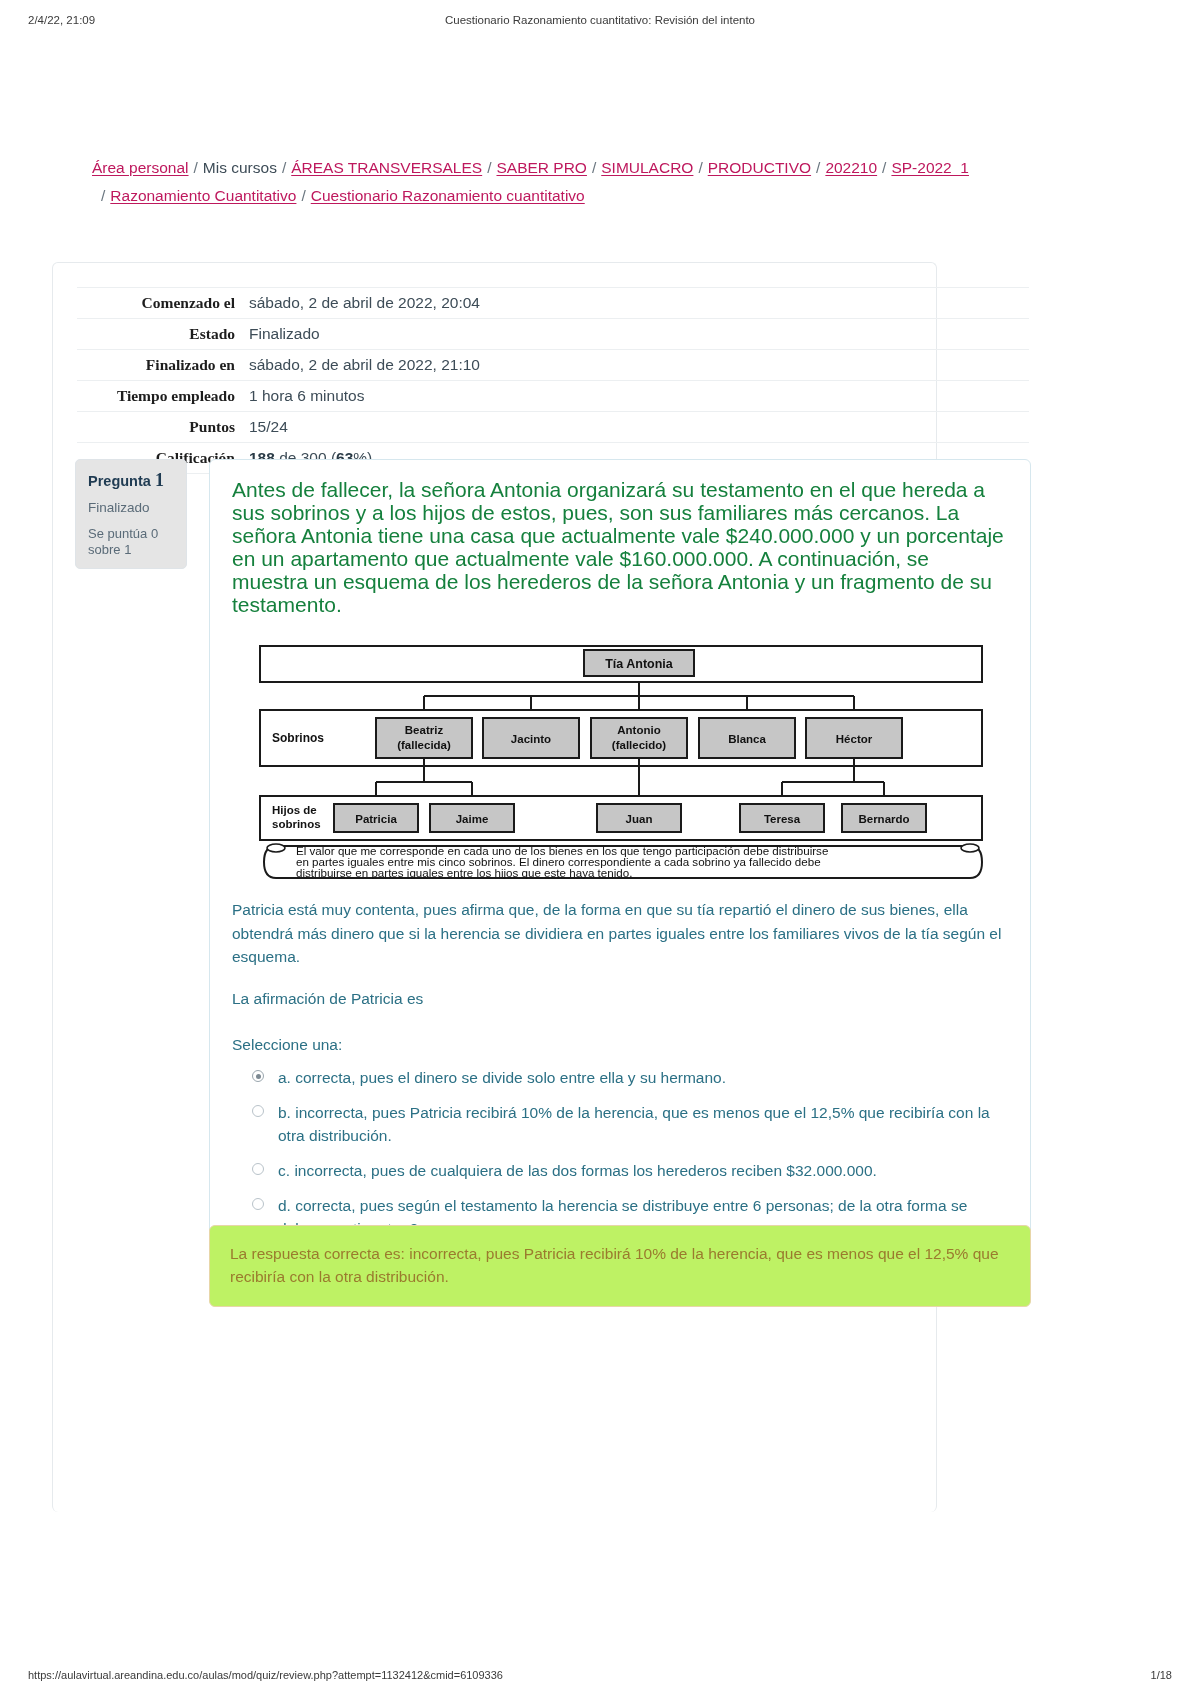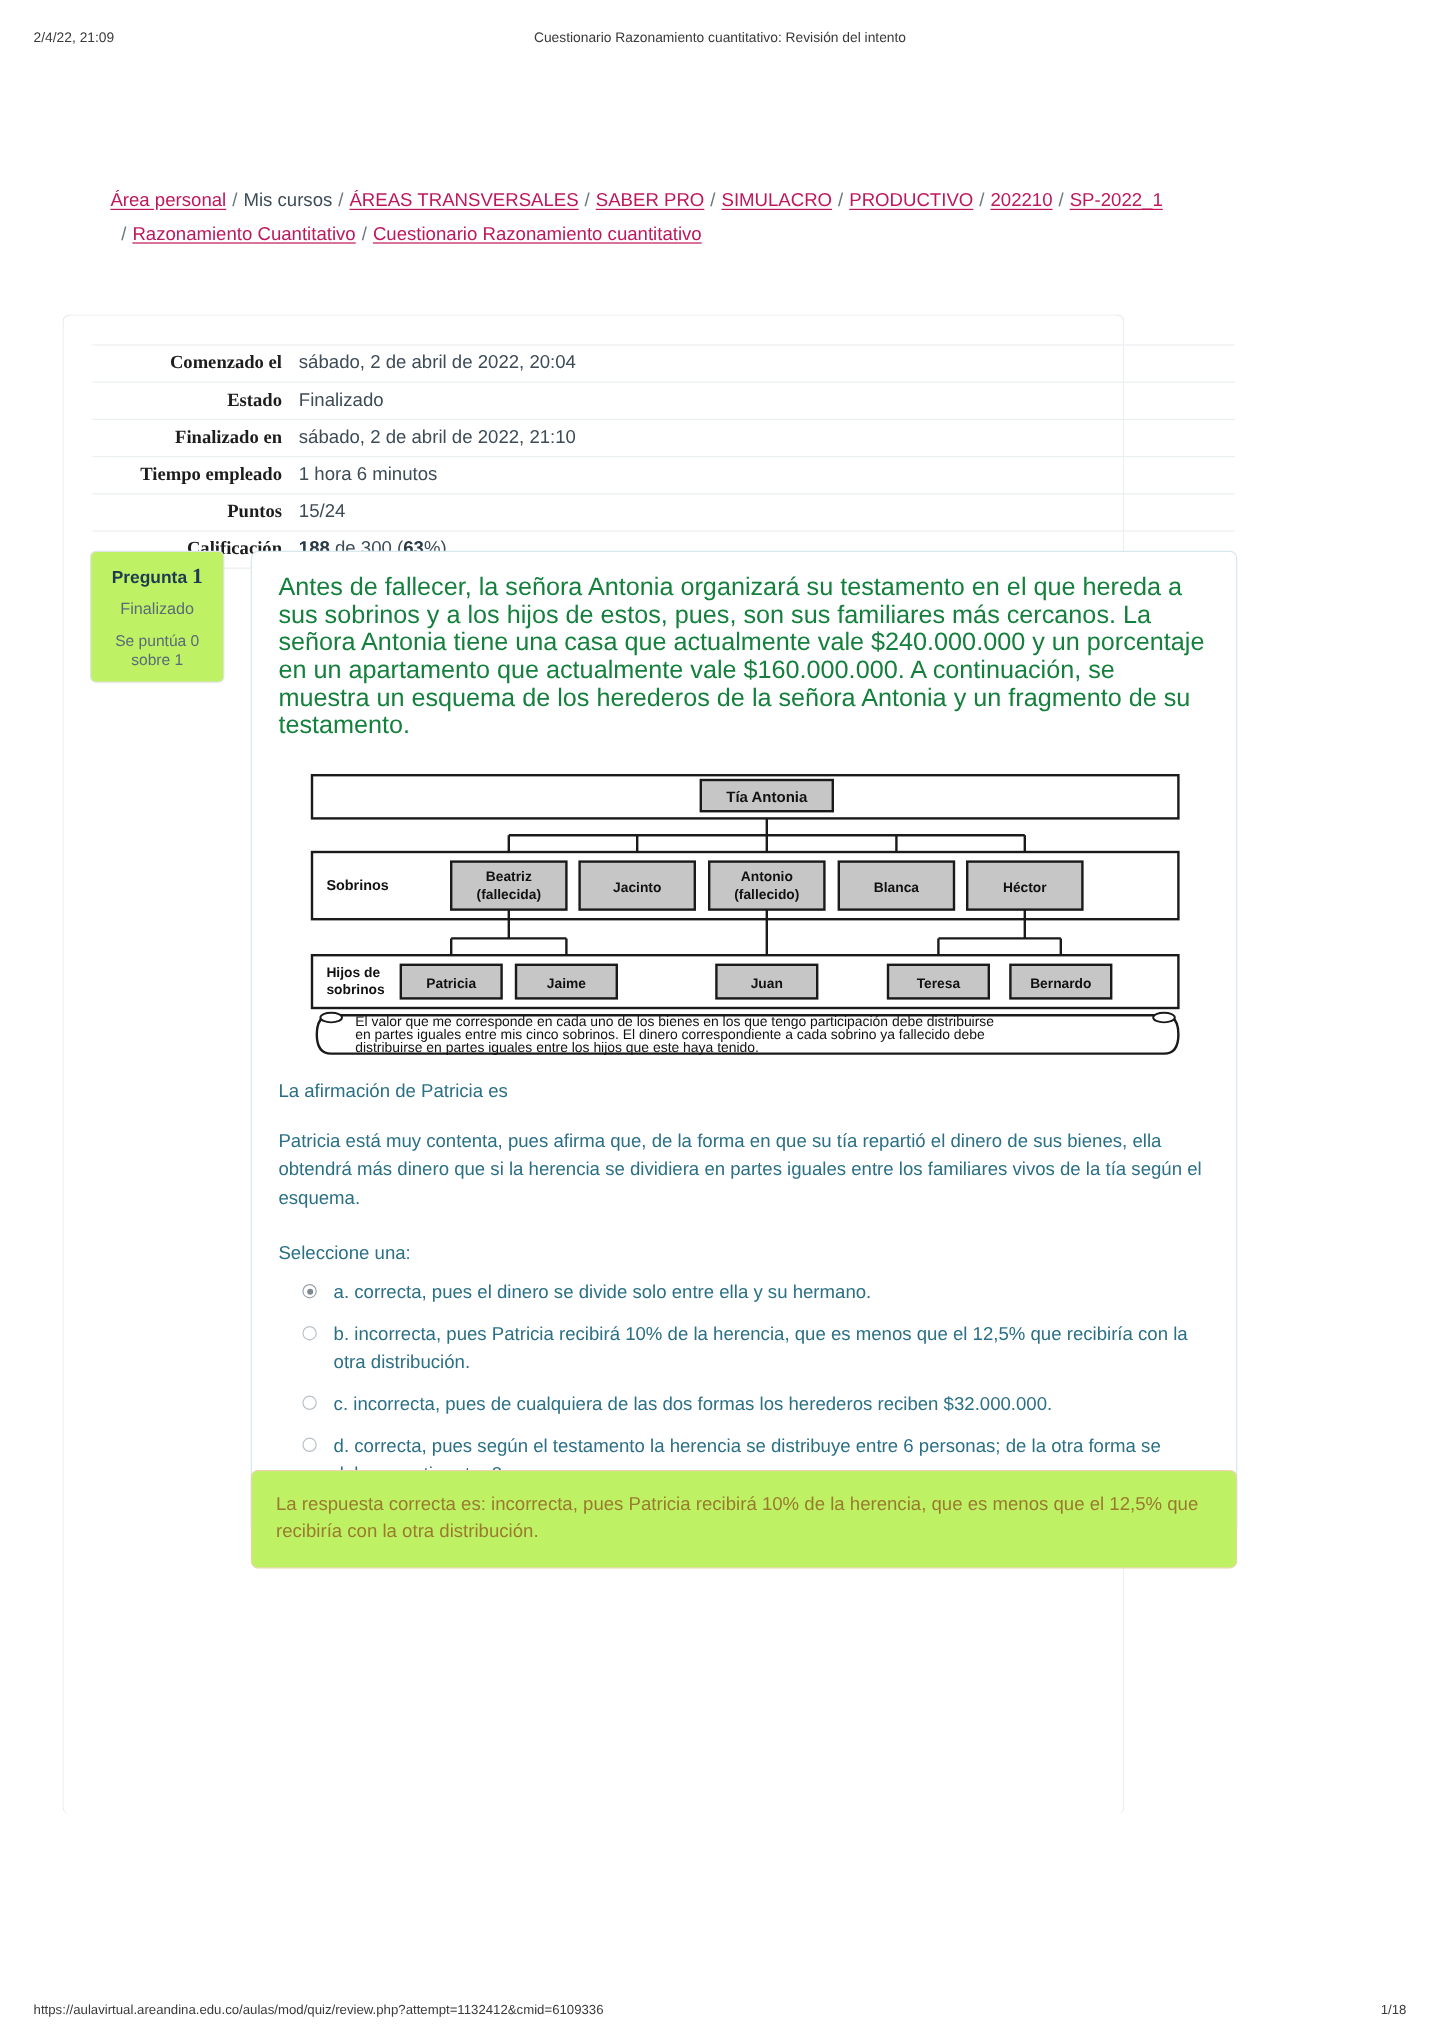--- a/index.html
+++ b/index.html
@@ -13,21 +13,21 @@
     height: 1697px;
     position: relative;
     font-family: "Liberation Sans", sans-serif;
     color: #2a3b47;
     overflow: hidden;
   }
 
   
   .print-header {
     position: absolute;
-    top: 26px;
+    top: 14px;
     left: 0;
     width: 1200px;
     height: 16px;
     font-size: 11.5px;
     color: #3a3a3a;
   }
   .print-header .ph-left {
     position: absolute;
     left: 28px;
     top: 0;
@@ -145,22 +145,21 @@
   .qinfo {
     position: absolute;
     left: 22px;
     top: 196px;
     width: 112px;
     min-height: 82px;
     border: 1px solid #dfe4e8;
     border-radius: 5px;
     padding: 10px 12px;
     box-sizing: border-box;
-    background: #bef264;
-    text-align: center;
+    background: #e5e5e5;
   }
   .qinfo .qnum {
     font-size: 14.5px;
     font-weight: bold;
     color: #1f3b52;
     margin-bottom: 9px;
     white-space: nowrap;
   }
   .qinfo .qnum .n {
     font-family: "Liberation Serif", serif;
@@ -402,22 +401,22 @@
           <path d="M22 206 Q10 206 10 222 Q10 238 22 238 L716 238 Q728 238 728 222 Q728 206 716 206 Z" fill="#ffffff" stroke="#1a1a1a" stroke-width="2"></path>
           <ellipse cx="22" cy="208" rx="9" ry="4" fill="#ffffff" stroke="#1a1a1a" stroke-width="1.6"></ellipse>
           <ellipse cx="716" cy="208" rx="9" ry="4" fill="#ffffff" stroke="#1a1a1a" stroke-width="1.6"></ellipse>
           <text x="42" y="215" font-family="'Liberation Sans', sans-serif" font-size="11.6" fill="#111">El valor que me corresponde en cada uno de los bienes en los que tengo participación debe distribuirse</text>
           <text x="42" y="226" font-family="'Liberation Sans', sans-serif" font-size="11.6" fill="#111">en partes iguales entre mis cinco sobrinos. El dinero correspondiente a cada sobrino ya fallecido debe</text>
           <text x="42" y="237" font-family="'Liberation Sans', sans-serif" font-size="11.6" fill="#111">distribuirse en partes iguales entre los hijos que este haya tenido.</text>
         </g>
       </svg>
     </div>
 
+    <p class="qpara">Patricia está muy contenta, pues afirma que, de la forma en que su tía repartió el dinero de sus bienes, ella obtendrá más dinero que si la herencia se dividiera en partes iguales entre los familiares vivos de la tía según el esquema.</p>
     <p class="qpara">La afirmación de Patricia es</p>
-    <p class="qpara">Patricia está muy contenta, pues afirma que, de la forma en que su tía repartió el dinero de sus bienes, ella obtendrá más dinero que si la herencia se dividiera en partes iguales entre los familiares vivos de la tía según el esquema.</p>
 
     <div class="selecciona">Seleccione una:</div>
 
     <ul class="answers">
       <li>
         <span class="radio checked"></span><span>a.</span> <span>correcta, pues el dinero se divide solo entre ella y su hermano.</span>
       </li>
       <li>
         <span class="radio"></span><span>b.</span> <span>incorrecta, pues Patricia recibirá 10% de la herencia, que es menos que el 12,5% que recibiría con la otra distribución.</span>
       </li>

